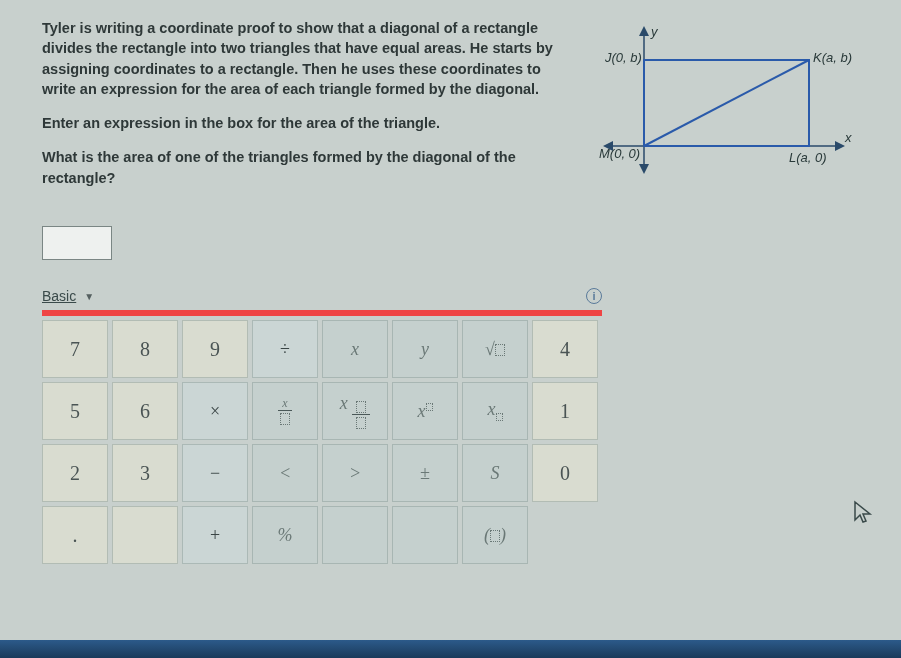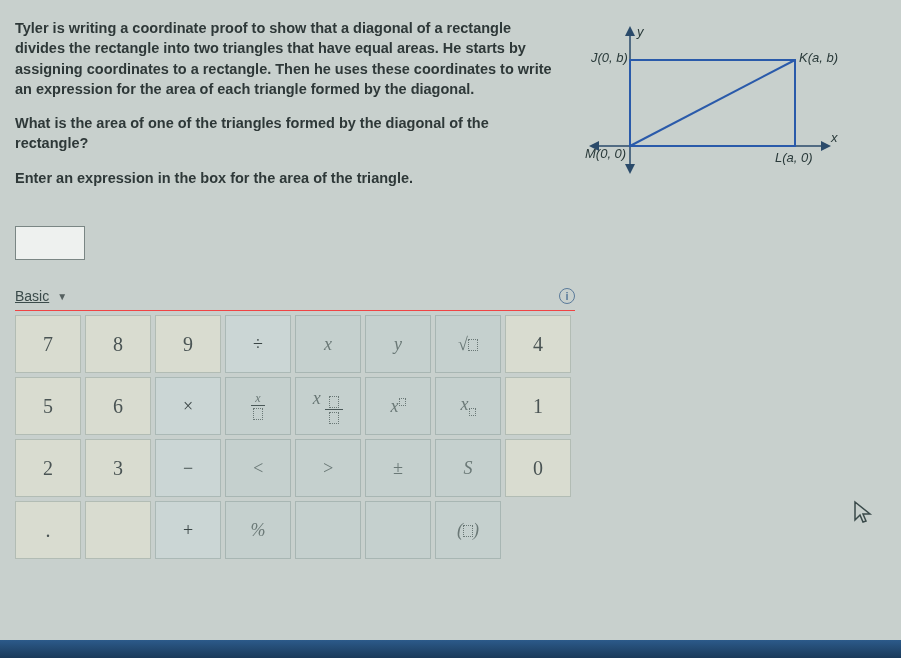--- a/index.html
+++ b/index.html
@@ -6,21 +6,21 @@
     body {
       font-family: Arial, Helvetica, sans-serif;
       background: #b8c5c3;
       width: 901px;
       height: 658px;
       position: relative;
       overflow: hidden;
     }
     .content-area {
       background: #c8d0cd;
-      padding: 18px 15px;
+      padding: 18px 42px;
       height: 640px;
       position: relative;
     }
     .top-section { display: flex; gap: 20px; }
     .problem-text {
       flex: 1;
       color: #2e3838;
       font-size: 14.5px;
       line-height: 1.4;
       font-weight: bold;
@@ -41,21 +41,21 @@
       width: 70px;
       height: 34px;
       background: #eef1ef;
       border: 1px solid #7a8684;
       display: inline-block;
     }
     .keypad-wrap { margin-top: 10px; }
     .keypad-header {
       display: flex;
       align-items: center;
-      border-bottom: 1px solid #ef4444;
+      border-bottom: 6px solid #ef4444;
       padding-bottom: 6px;
       margin-bottom: 4px;
       width: 560px;
     }
     .dropdown-label {
       color: #3a4a4a;
       font-size: 14px;
       text-decoration: underline;
       margin-right: 8px;
     }
@@ -132,22 +132,22 @@
     sup { font-size: 0.65em; }
     sub { font-size: 0.65em; }
   </style>
 </head>
 <body>
 
 <div class="content-area">
   <div class="top-section">
     <div class="problem-text">
       <p>Tyler is writing a coordinate proof to show that a diagonal of a rectangle divides the rectangle into two triangles that have equal areas. He starts by assigning coordinates to a rectangle. Then he uses these coordinates to write an expression for the area of each triangle formed by the diagonal.</p>
+      <p>Enter an expression in the box for the area of the triangle.</p>
       <p>What is the area of one of the triangles formed by the diagonal of the rectangle?</p>
-      <p>Enter an expression in the box for the area of the triangle.</p>
     </div>
     <div class="diagram">
       <svg width="270" height="170" viewBox="0 0 270 170">
 
         <line x1="55" y1="15" x2="55" y2="150" stroke="#2a4a6a" stroke-width="1.5"></line>
         <polygon points="55,8 50,18 60,18" fill="#2a4a6a"></polygon>
         <polygon points="55,156 50,146 60,146" fill="#2a4a6a"></polygon>
         <line x1="20" y1="128" x2="250" y2="128" stroke="#2a4a6a" stroke-width="1.5"></line>
         <polygon points="256,128 246,123 246,133" fill="#2a4a6a"></polygon>
         <polygon points="14,128 24,123 24,133" fill="#2a4a6a"></polygon>

